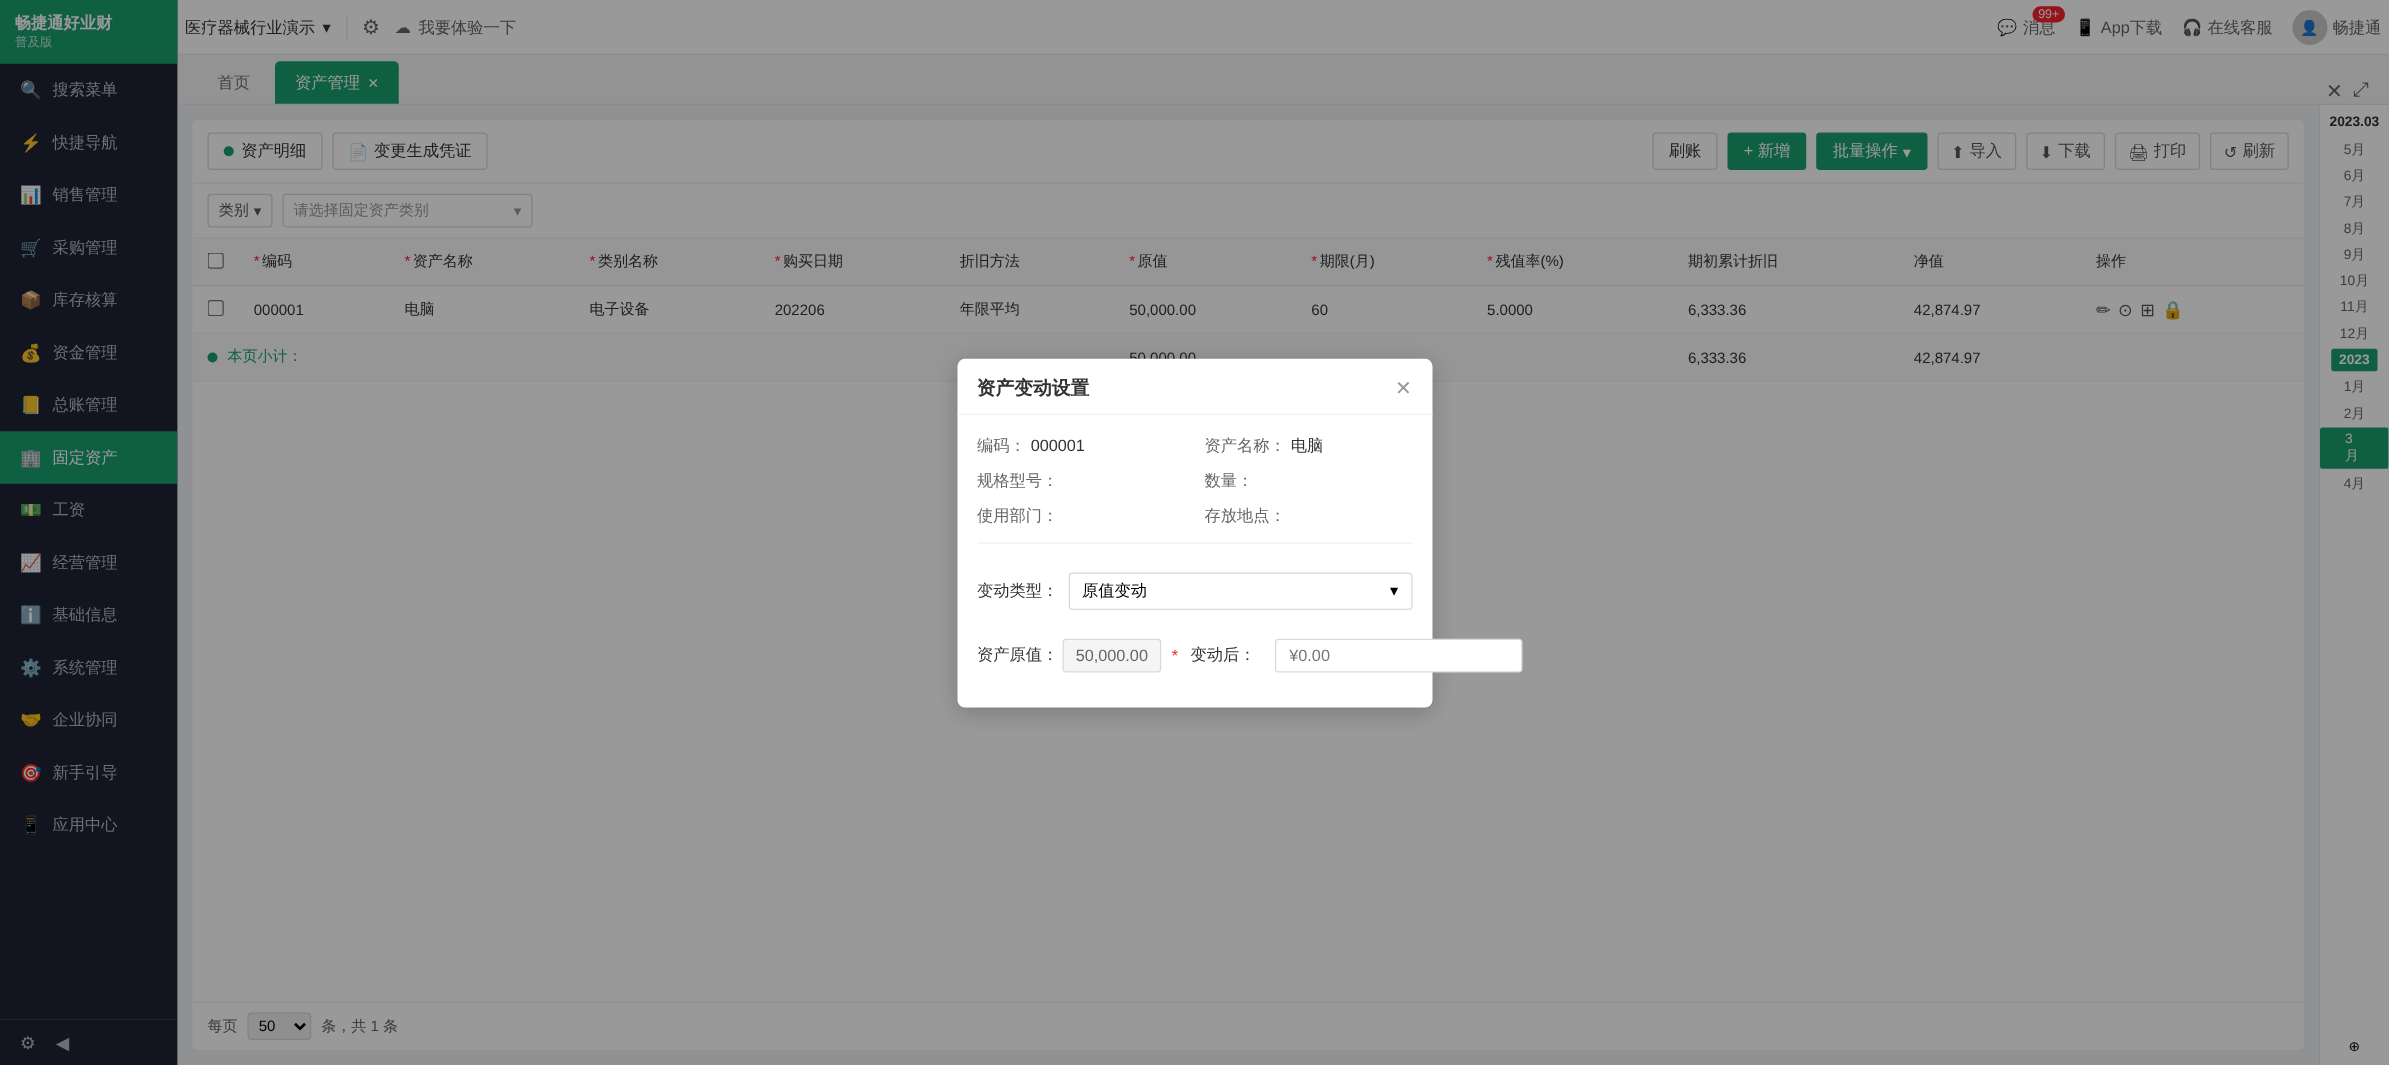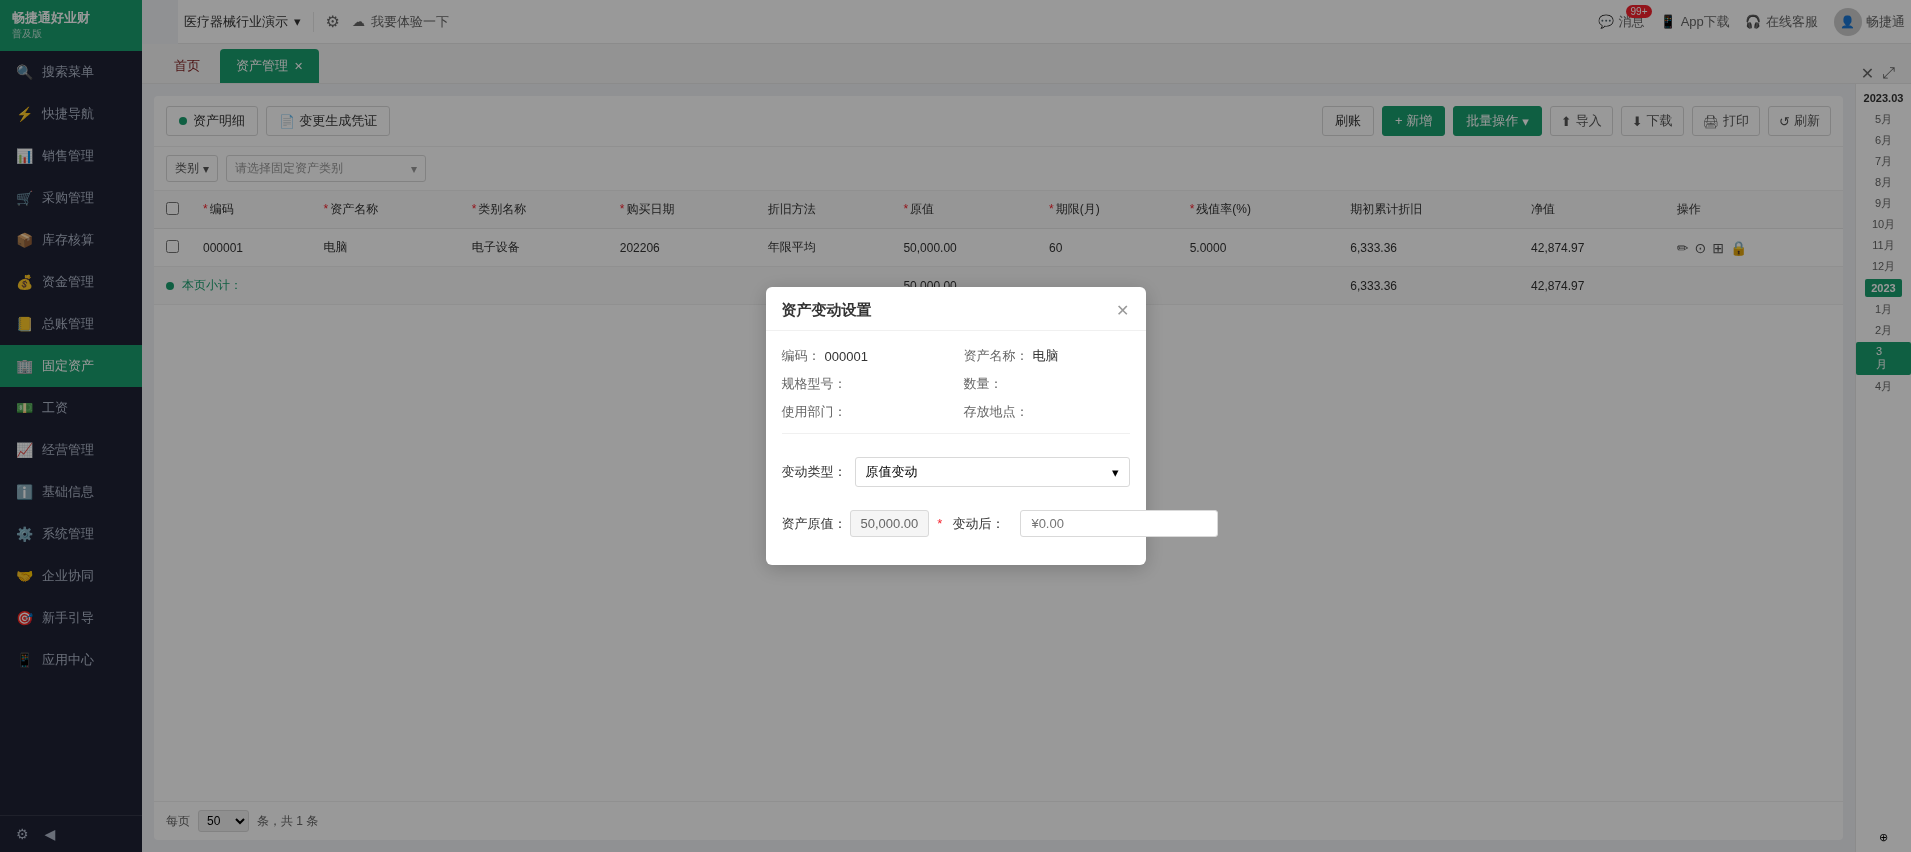--- a/index.html
+++ b/index.html
@@ -15,36 +15,36 @@
     .sidebar-item.active { background: #1a9e6e; color: #fff; }
     .sidebar-item-icon { width: 18px; height: 18px; display: flex; align-items: center; justify-content: center; font-size: 14px; flex-shrink: 0; }
     .sidebar-item-label { font-size: 13px; }
     .sidebar-bottom { padding: 10px 16px; display: flex; align-items: center; gap: 16px; border-top: 1px solid rgba(255,255,255,0.1); }
     .sidebar-bottom-icon { color: #b0b8c9; cursor: pointer; font-size: 14px; }
 
     
     .main { flex: 1; display: flex; flex-direction: column; overflow: hidden; }
 
     
-    .topbar { height: 44px; background: #fff; display: flex; align-items: center; padding: 0 6px; gap: 12px; border-bottom: 1px solid #e8e8e8; flex-shrink: 0; margin-left: 36px; }
+    .topbar { height: 44px; background: #fff; display: flex; align-items: center; padding: 0 6px; gap: 12px; border-bottom: 1px solid #e8e8e8; flex-shrink: 0; }
     .topbar-company { display: flex; align-items: center; gap: 6px; font-size: 13px; color: #333; cursor: pointer; }
     .topbar-divider { width: 1px; height: 20px; background: #e8e8e8; }
     .topbar-settings { color: #666; cursor: pointer; font-size: 16px; }
     .topbar-experience { display: flex; align-items: center; gap: 6px; color: #666; font-size: 13px; cursor: pointer; }
     .topbar-right { margin-left: auto; display: flex; align-items: center; gap: 16px; }
     .topbar-right-item { display: flex; align-items: center; gap: 4px; color: #666; font-size: 13px; cursor: pointer; position: relative; }
     .badge { background: #f5222d; color: #fff; font-size: 10px; border-radius: 10px; padding: 1px 5px; position: absolute; top: -8px; right: -8px; }
     .topbar-avatar { width: 28px; height: 28px; border-radius: 50%; background: #ccc; display: flex; align-items: center; justify-content: center; color: #fff; font-size: 12px; }
 
     
     .tabs { height: 40px; background: #f5f5f5; display: flex; align-items: flex-end; padding: 0 16px; gap: 4px; flex-shrink: 0; border-bottom: 1px solid #e8e8e8; }
     .tab { padding: 8px 16px; font-size: 13px; cursor: pointer; border-radius: 4px 4px 0 0; color: #666; background: #e8e8e8; display: flex; align-items: center; gap: 6px; }
     .tab.active { background: #1a9e6e; color: #fff; }
     .tab-close { font-size: 11px; cursor: pointer; }
-    .tab-home { background: transparent; color: #7f1d1d; }
+    .tab-home { background: transparent; color: #737373; }
     .tab-controls { margin-left: auto; display: flex; gap: 8px; color: #666; cursor: pointer; font-size: 16px; }
 
     
     .content { flex: 1; display: flex; overflow: hidden; background: #f0f2f5; }
     .content-main { flex: 1; padding: 12px; overflow: hidden; position: relative; }
 
     
     .card { background: #fff; border-radius: 4px; overflow: hidden; height: 100%; display: flex; flex-direction: column; }
     .card-toolbar { padding: 10px 12px; display: flex; align-items: center; gap: 8px; border-bottom: 1px solid #f0f0f0; flex-shrink: 0; }
     .toolbar-btn { display: flex; align-items: center; gap: 4px; padding: 5px 12px; border-radius: 3px; cursor: pointer; font-size: 13px; border: 1px solid #d9d9d9; background: #fff; color: #333; }

